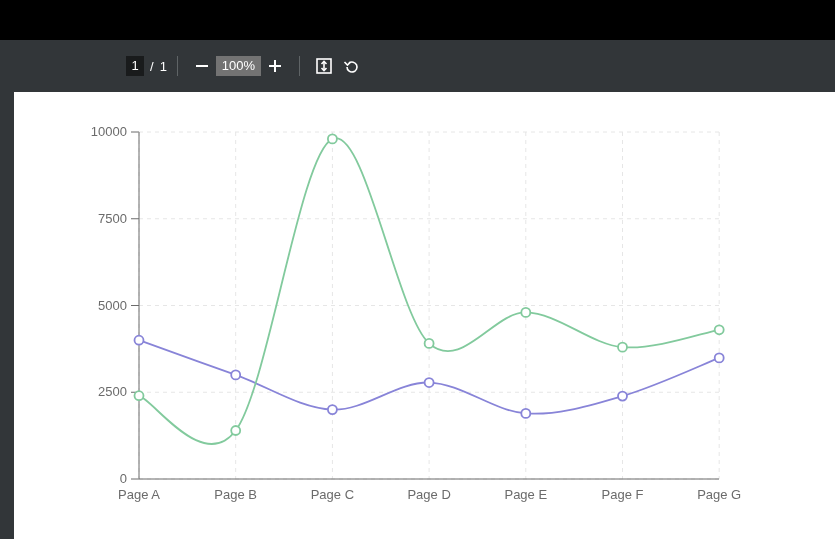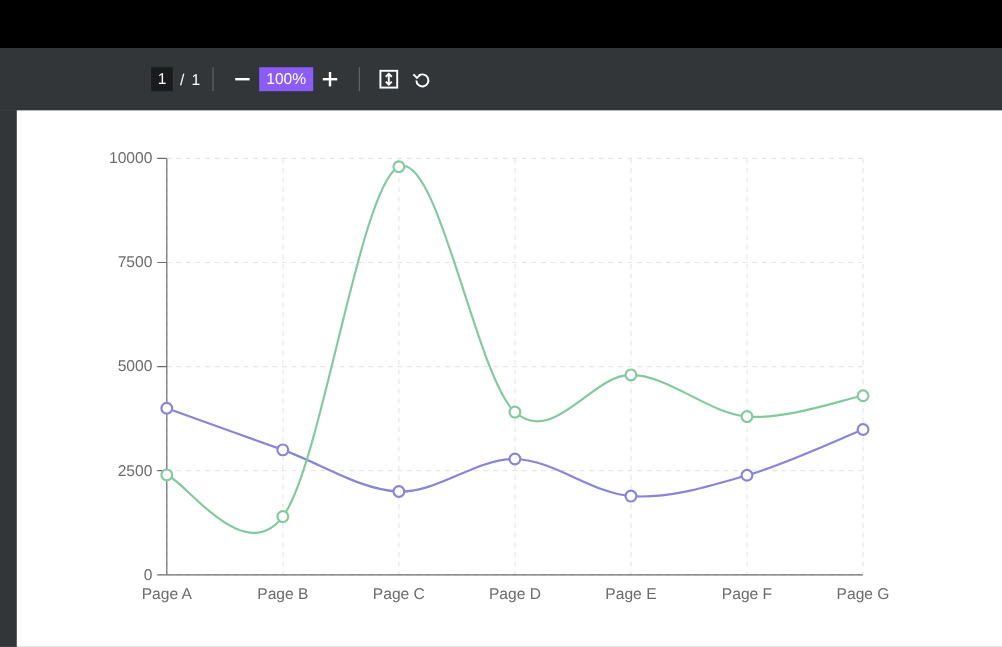--- a/index.html
+++ b/index.html
@@ -51,21 +51,21 @@
   }
   .page-sep { margin: 0 6px; color: #fff; }
   .page-total { color: #fff; }
   .zoom-btn {
     width: 28px; height: 28px;
     display: flex; align-items: center; justify-content: center;
     cursor: pointer;
   }
   .zoom-btn svg { fill: #fff; }
   .zoom-level {
-    background: #8b5cf6;
+    background: #737373;
     color: #fff;
     height: 20px; line-height: 20px;
     padding: 0 6px;
     font-size: 13px;
   }
   .icon-btn {
     width: 28px; height: 28px;
     display: flex; align-items: center; justify-content: center;
     cursor: pointer;
   }

